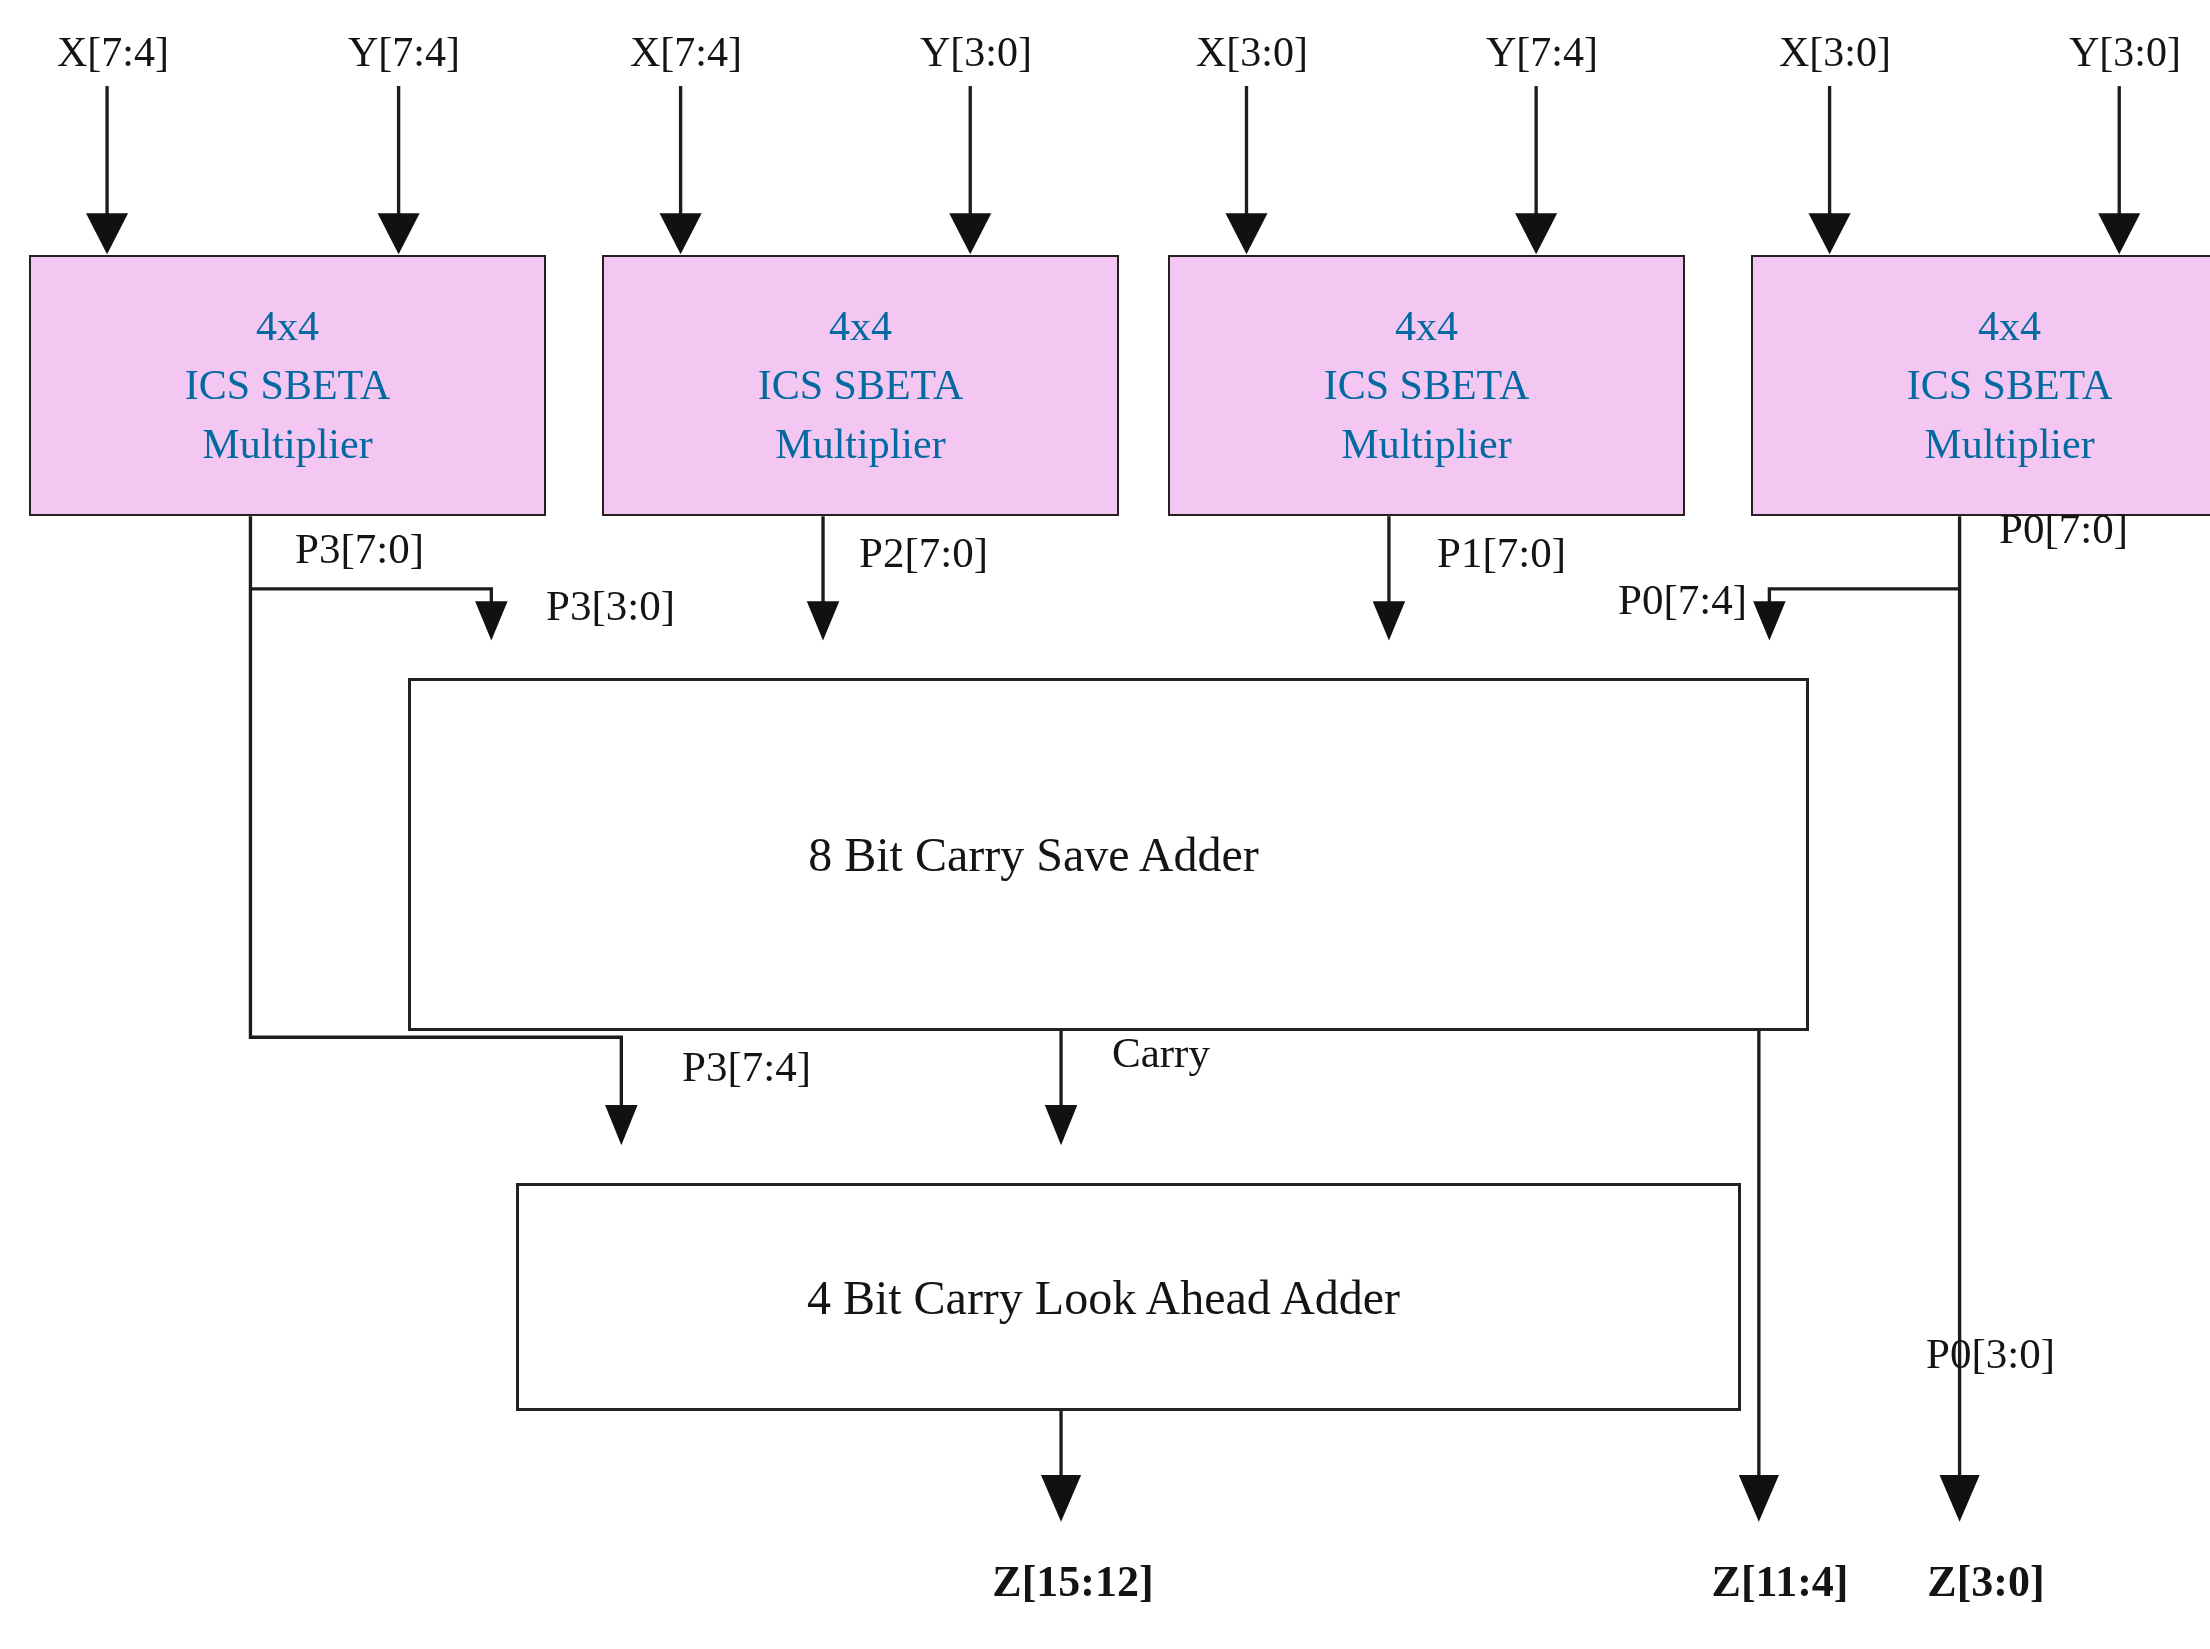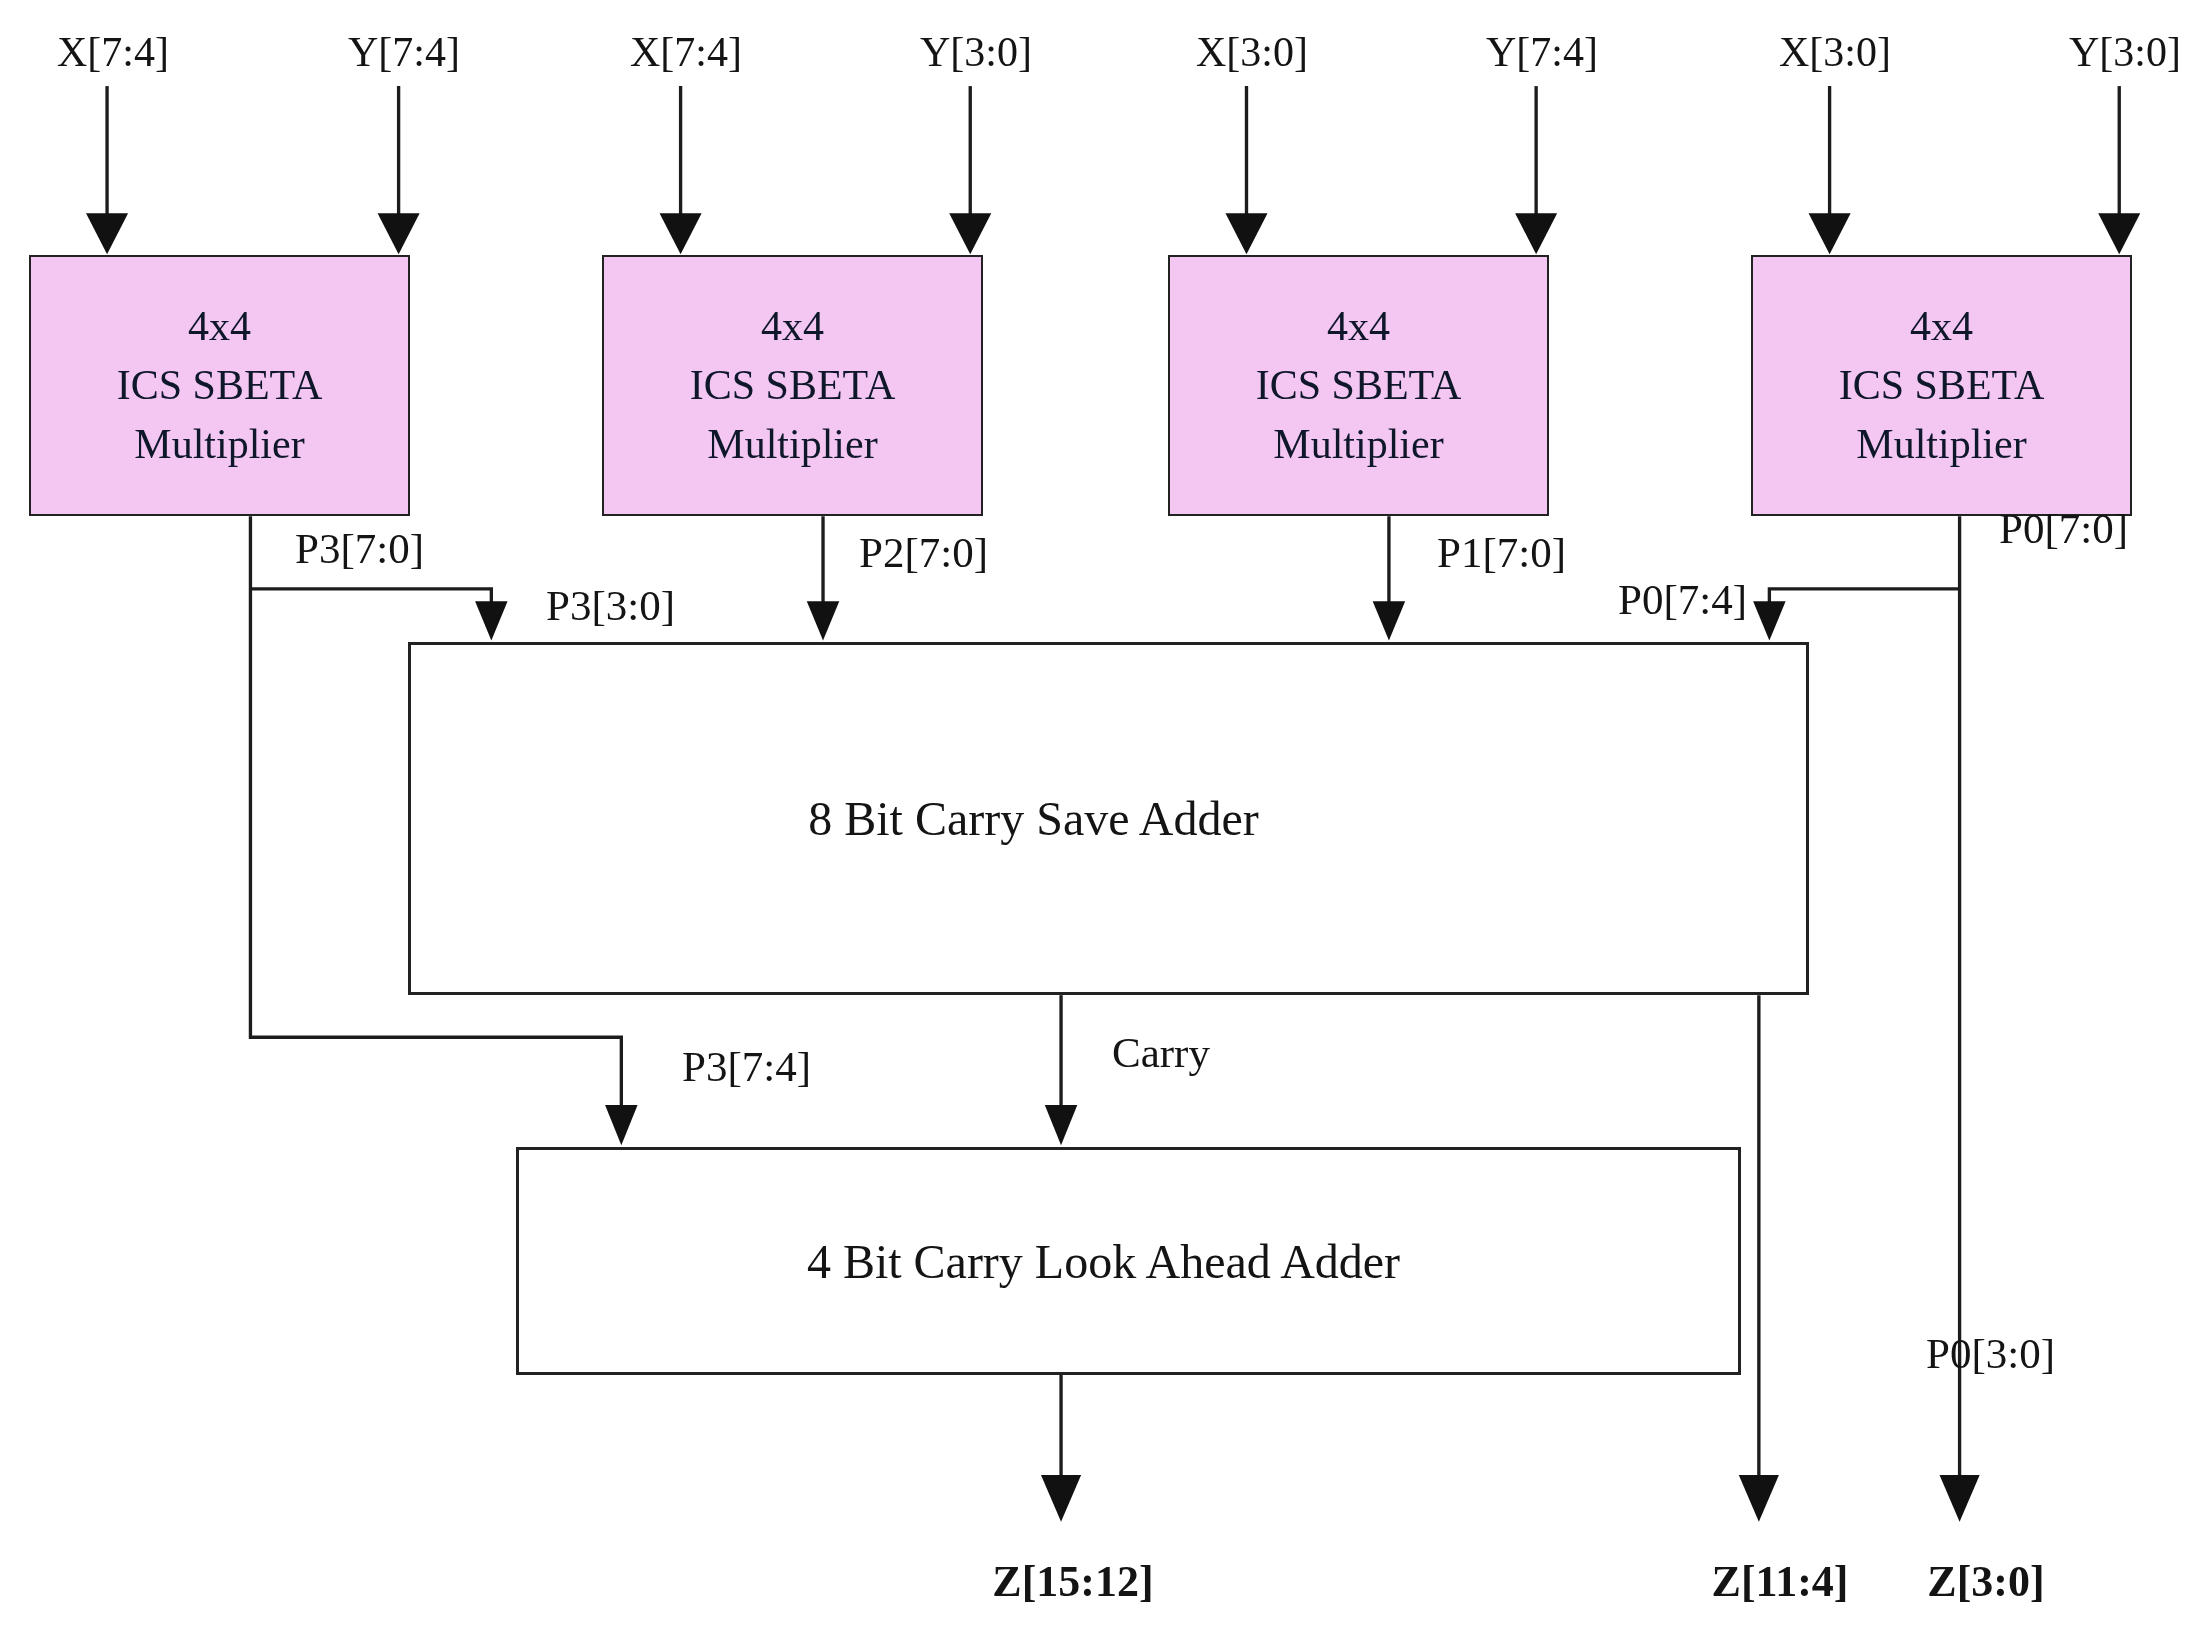--- a/index.html
+++ b/index.html
@@ -37,44 +37,45 @@
     top: 21px;
     transform: translateX(-50%);
     font-size: 42px;
     line-height: 50px;
     white-space: nowrap;
     margin-top: 6px;
   }
   .mult {
     position: absolute;
     top: 255px;
-    width: 381px;
+    width: 517px;
     height: 261px;
     box-sizing: border-box;
     background: #F3C7F2;
     border: 2.9px solid #222222;
     display: flex;
     flex-direction: column;
     justify-content: center;
     align-items: center;
     text-align: center;
     font-size: 42px;
     line-height: 59px;
-    color: #0f172a;
+    color: #0369a1;
   }
   .adder {
     position: absolute;
     box-sizing: border-box;
     background: #ffffff;
     border: 3.8px solid #222222;
     display: flex;
     justify-content: center;
     align-items: center;
     font-size: 48px;
     white-space: nowrap;
+    margin-top: 36px;
   }
   #csa { left: 408px; top: 642px; width: 1401px; height: 353px; }
   #cla { left: 516px; top: 1147px; width: 1225px; height: 228px; }
   #csa .adder-title { position: relative; left: -75px; }
   #cla .adder-title { position: relative; left: -25px; }
   .wire-label {
     position: absolute;
     font-size: 43px;
     line-height: 46px;
     white-space: nowrap;

